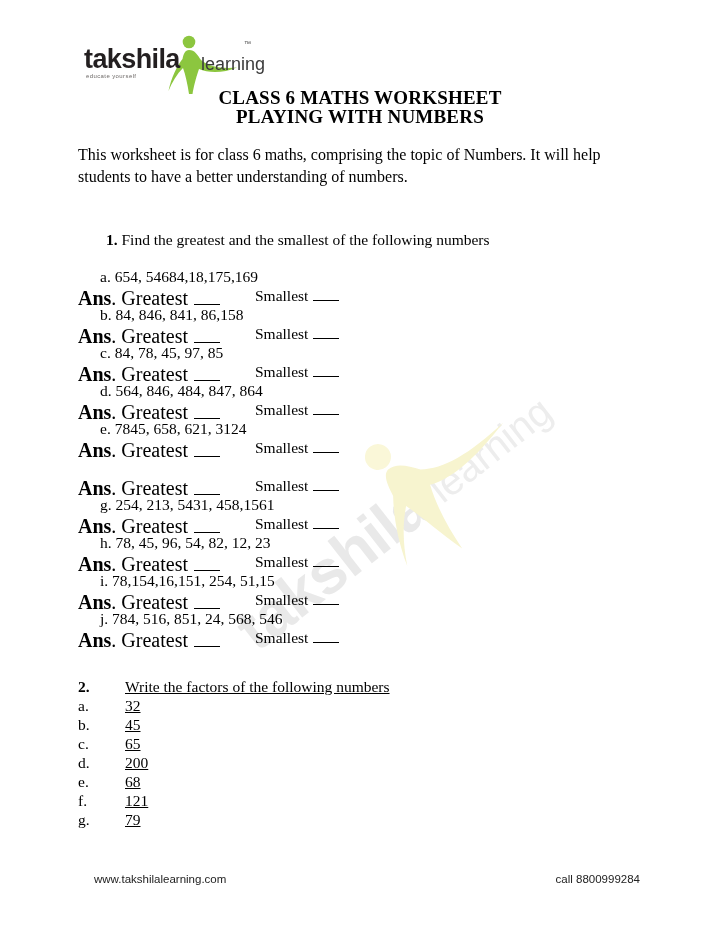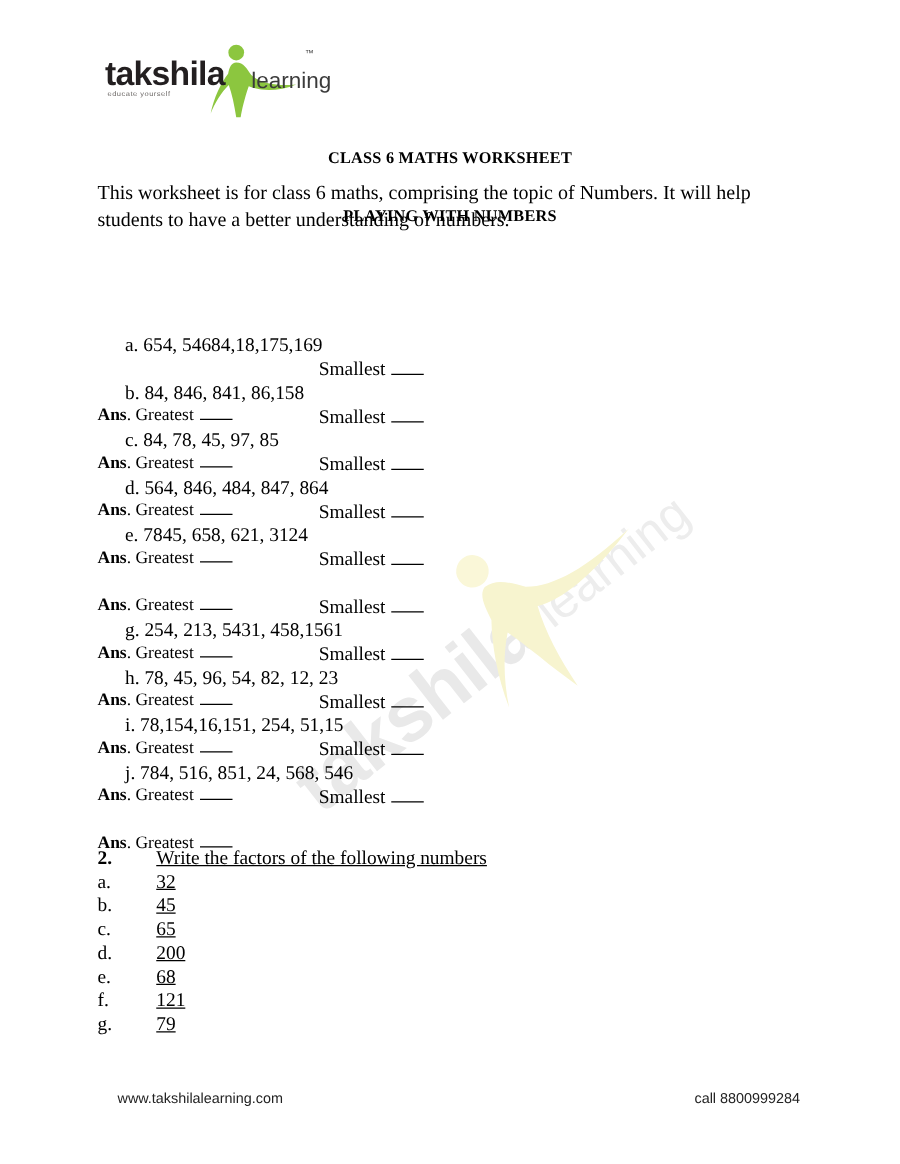--- a/index.html
+++ b/index.html
@@ -128,24 +128,23 @@
     position: absolute;
     left: 0;
     top: 88px;
     width: 720px;
     text-align: center;
     z-index: 2;
   }
   .title-line {
     font-family: "Liberation Serif", serif;
     font-weight: bold;
-    font-size: 13px;
+    font-size: 19px;
     letter-spacing: 0.2px;
     line-height: 19px;
-    margin-top: 28px;
   }
 
   .intro {
     position: absolute;
     left: 78px;
     top: 144px;
     width: 560px;
     font-size: 16px;
     line-height: 22px;
     z-index: 2;
@@ -185,23 +184,22 @@
     width: 26px;
     border-bottom: 1.4px solid #000;
     height: 12px;
     margin: 0 1px;
     vertical-align: baseline;
   }
   .q1-greatest-wrap {
     position: absolute;
     left: 0px;
     top: 19px;
-    font-size: 14px;
-    white-space: nowrap;
-    margin-top: 36px;
+    font-size: 20px;
+    white-space: nowrap;
   }
   .q1-smallest-wrap {
     position: absolute;
     left: 177px;
     top: 19px;
     font-size: 15.5px;
     white-space: nowrap;
   }
 
   
@@ -283,20 +281,24 @@
     <div class="logo-tm">™</div>
   </div>
 
   <div class="title-block">
     <div class="title-line">CLASS 6 MATHS WORKSHEET</div>
     <div class="title-line">PLAYING WITH NUMBERS</div>
   </div>
 
   <div class="intro">This worksheet is for class 6 maths, comprising the topic of Numbers. It will help students to have a better understanding of numbers.</div>
 
+  <div class="q1-head">
+    <b>1.</b>
+    <span>Find the greatest and the smallest of the following numbers</span>
+  </div>
 
   <div class="q1-list" id="q1-list">
       <div class="q1-item">
         <div class="q1-nums"><span>a.</span><span> 654, 54684,18,175,169</span></div>
         <div class="q1-greatest-wrap"><b>Ans</b><span>. </span><span>Greatest</span> <span class="blank"></span></div>
         <div class="q1-smallest-wrap"><span>Smallest</span> <span class="blank"></span></div>
       </div>
       <div class="q1-item">
         <div class="q1-nums"><span>b.</span><span> 84, 846, 841, 86,158</span></div>
         <div class="q1-greatest-wrap"><b>Ans</b><span>. </span><span>Greatest</span> <span class="blank"></span></div>

